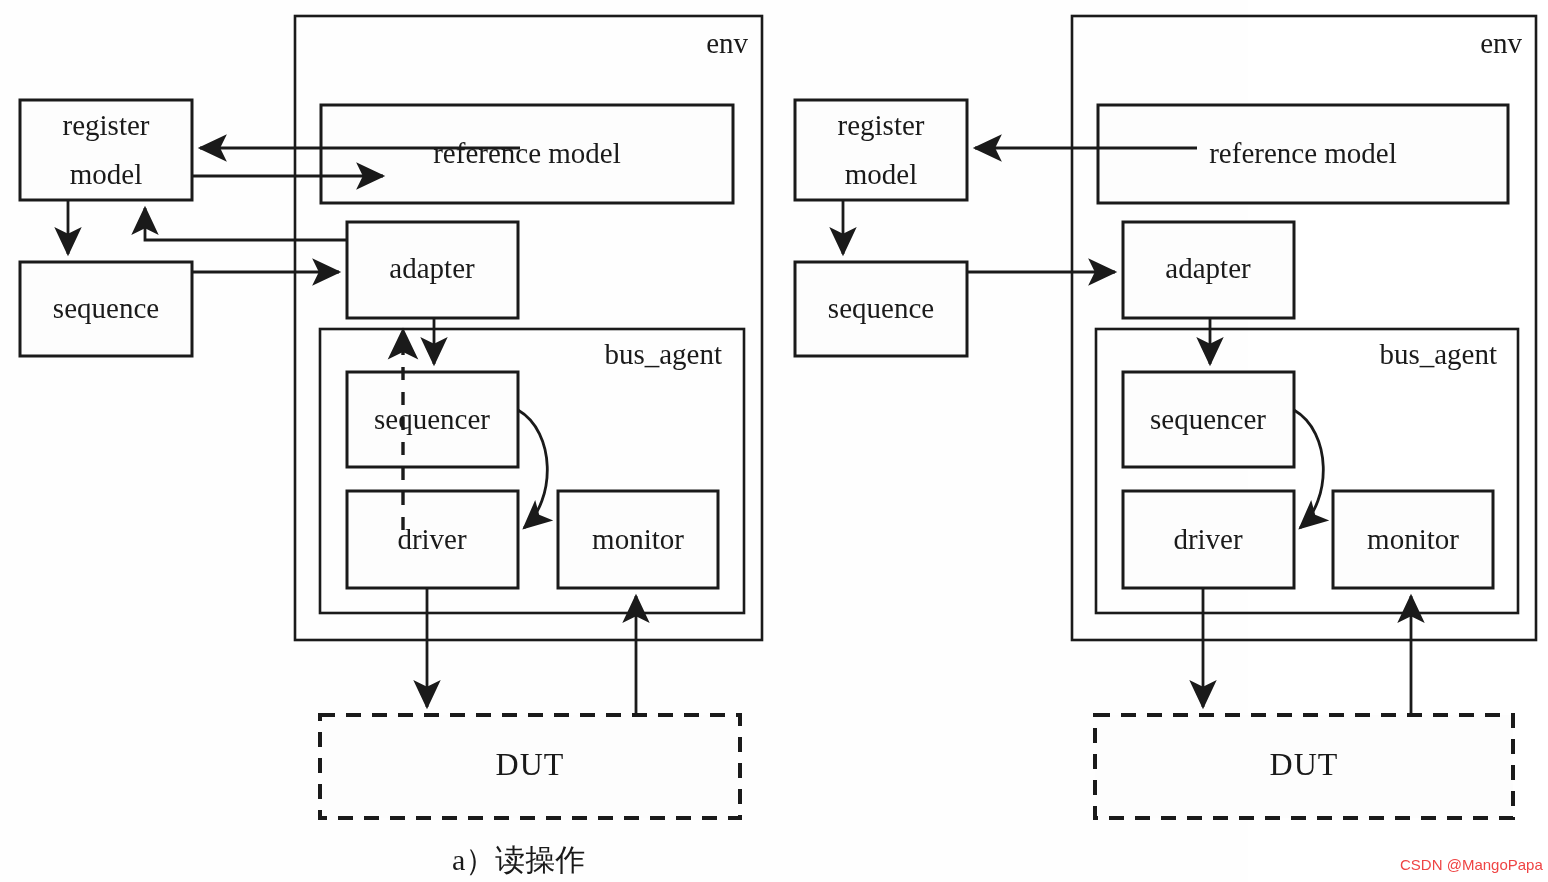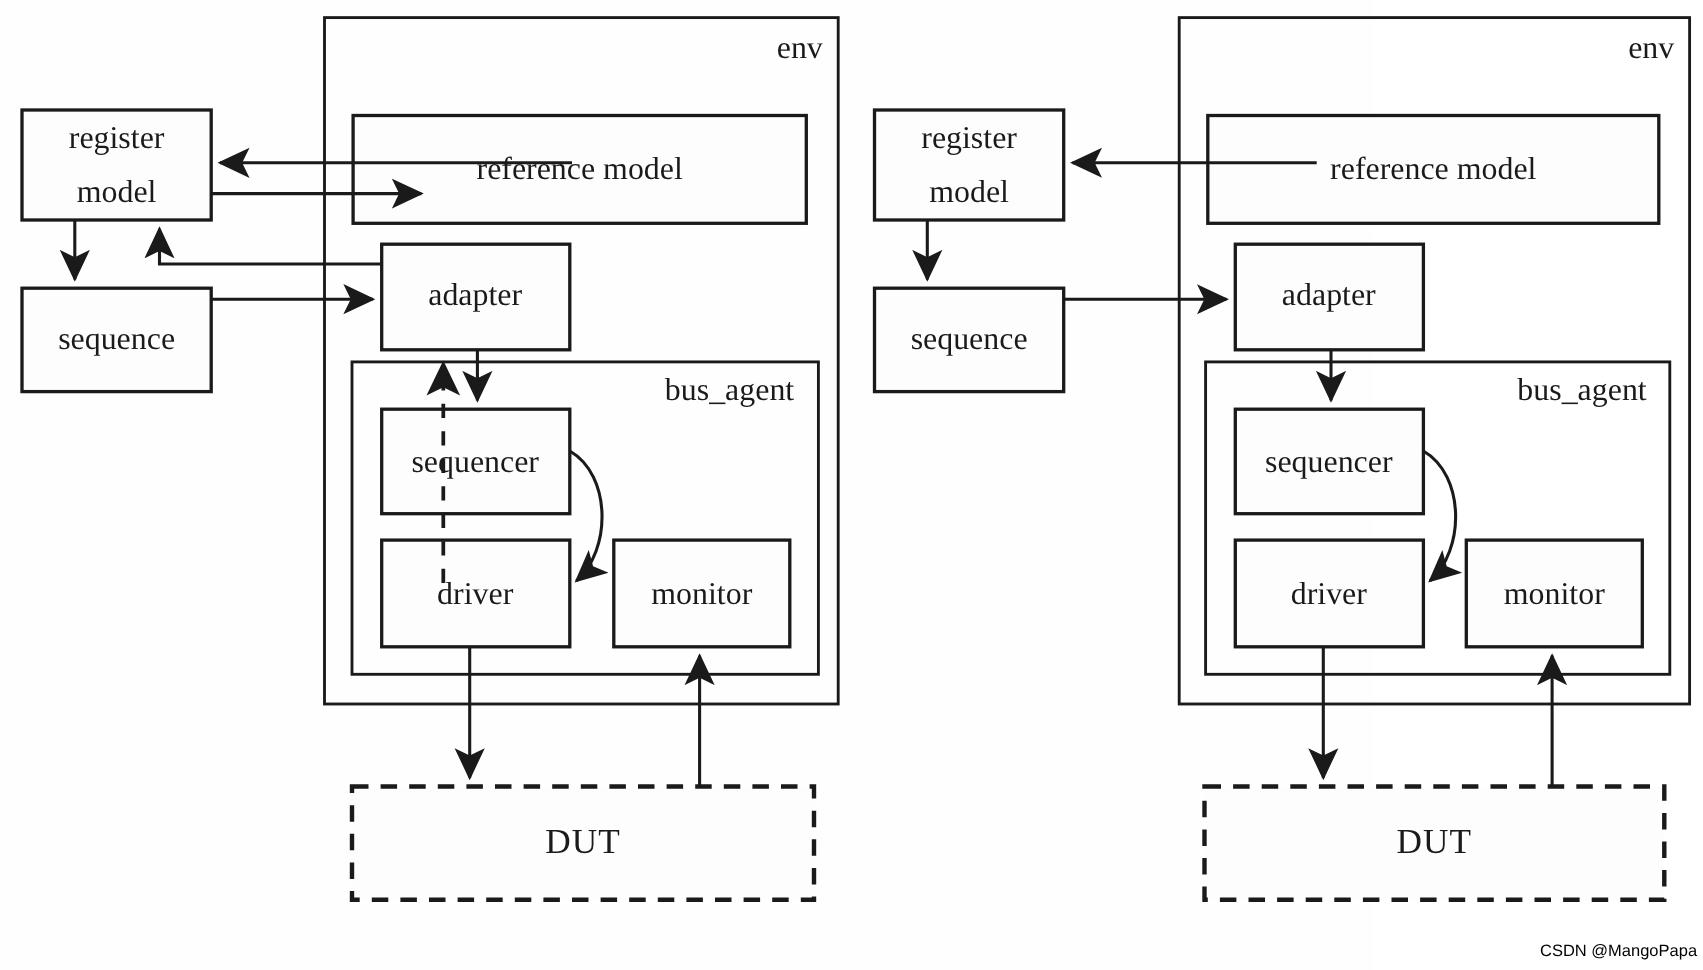--- a/index.html
+++ b/index.html
@@ -79,21 +79,21 @@
     white-space: nowrap;
   }
   #caption-a { left: 452px; top: 840px; }
   #caption-b { left: 1228px; top: 840px; }
   #watermark {
     position: absolute;
     left: 1400px;
     top: 856px;
     font-family: "Liberation Sans", "DejaVu Sans", sans-serif;
     font-size: 15px;
-    color: #000000;
+    color: #ef4444;
     white-space: nowrap;
   }
 </style>
 </head>
 <body>
 
 <div id="stage">
 
   <svg class="diagram" viewBox="0 0 1548 882">
     <defs>
@@ -201,17 +201,18 @@
       <path class="conn" d="M 1210,318 L 1210,364" marker-end="url(#ah)"></path>
 
       <path class="conn" d="M 1294,410 C 1332,432 1332,500 1300,528" marker-end="url(#ah)"></path>
 
       <path class="conn" d="M 1203,588 L 1203,707" marker-end="url(#ah)"></path>
 
       <path class="conn" d="M 1411,716 L 1411,596" marker-end="url(#ah)"></path>
     </g>
   </svg>
 
+  <div class="caption" id="caption-a">a）读操作</div>
 
 
   <div id="watermark">CSDN @MangoPapa</div>
 
 </div>
 
 </body></html>

